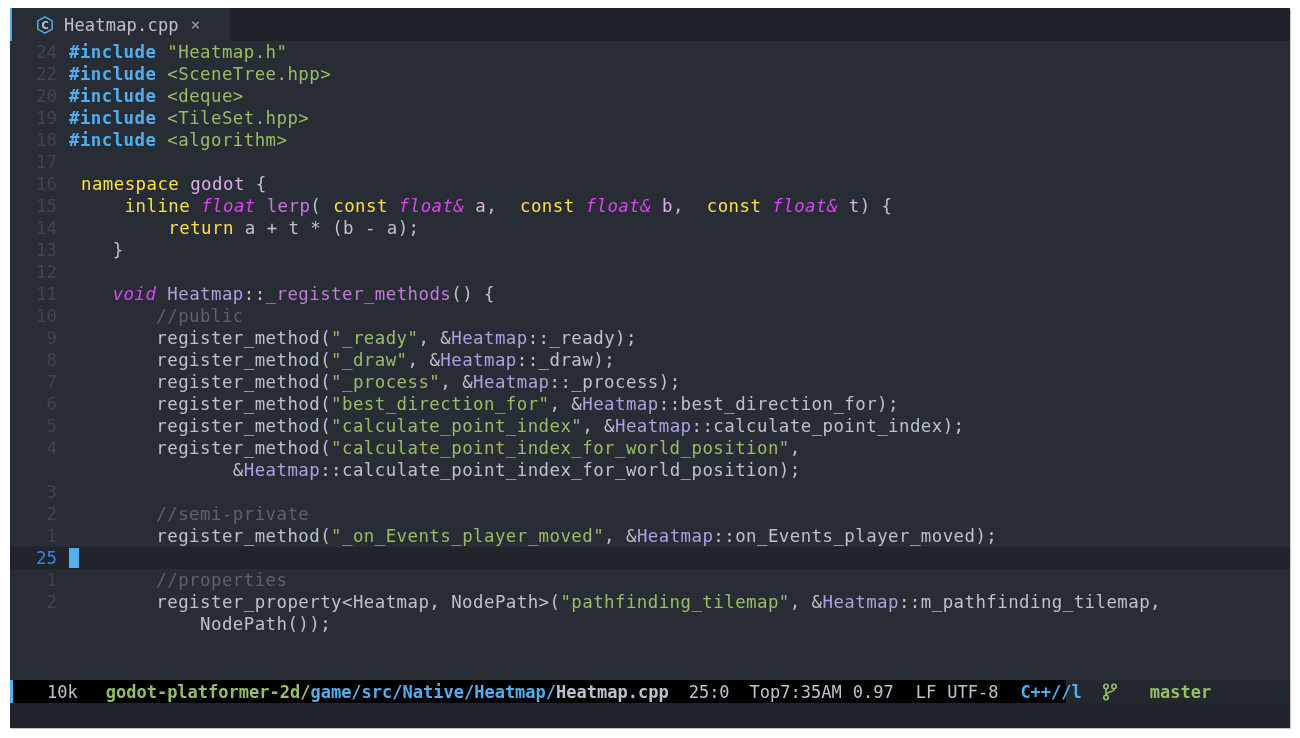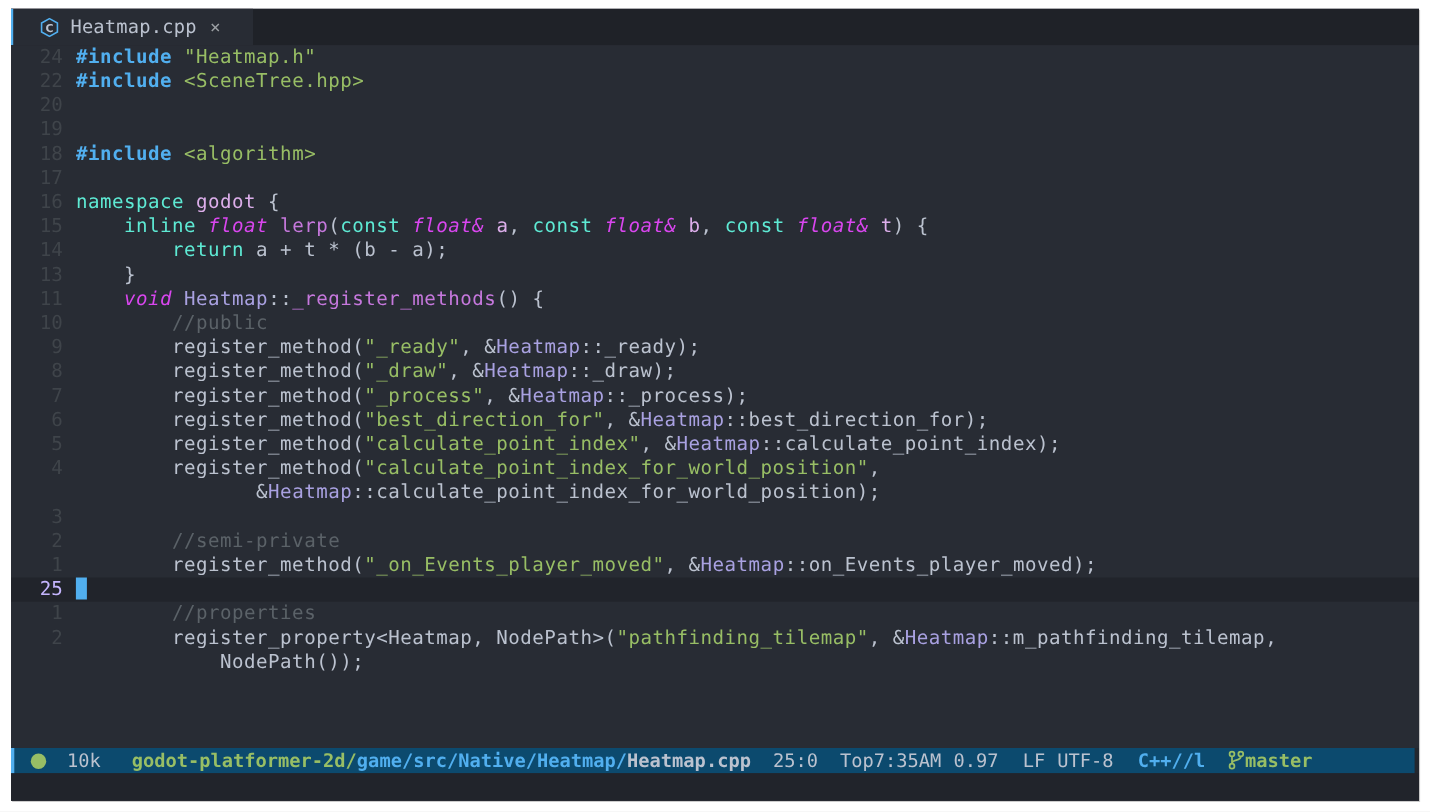--- a/index.html
+++ b/index.html
@@ -10,70 +10,71 @@
   .tabbar { position:absolute; left:0; top:0; width:1280px; height:33px; background:#1f2228; }
   .tab { position:absolute; left:0; top:0; width:220px; height:33px; background:#282c34;
          border-left:2px solid #51afef; box-sizing:border-box; display:flex; align-items:center; }
   .tab-icon { width:18px; height:18px; margin-left:24px; margin-right:10px; }
   .tab-label { color:#bbc2cf; font-size:17px; letter-spacing:0.2px; }
   .tab-close { color:#9ca0a4; font-size:16px; margin-left:12px; cursor:pointer; }
   .editor { position:absolute; left:0; top:33px; width:1280px; height:639px; background:#282c34; overflow:hidden; }
   .line { position:relative; height:22px; line-height:22px; font-size:17.4px; white-space:pre; color:#bbc2cf;padding-left:48px; }
   .line.current { background:#21242b; }
   .ln { position:absolute; left:0; width:47px; text-align:right; color:#3f444a; }
-  .line.current .ln { color:#c4b5fd; }
+  .line.current .ln { color:#3b82f6; }
   .code { position:absolute; left:59px; letter-spacing:0.45px; }
   .cursor { display:inline-block; width:10px; height:20px; background:#51afef; vertical-align:middle; margin-top:-3px; }
-  .kw { color:#5eead4; }
+  .kw { color:#fde047;margin-left:12px; }
   .pre { color:#51afef; font-weight:bold; }
   .str { color:#98be65; }
   .type { color:#d946ef;font-style:italic; }
   .fn { color:#c678dd;margin-top:32px; }
   .var { color:#dcaeea; }
   .cls { color:#a9a1e1; }
   .cmt { color:#5b6268; }
-  .status { position:absolute; left:0; top:672px; width:1276px; height:23px; background:#0c4a6e;
+  .status { position:absolute; left:0; top:672px; width:1056px; height:23px; background:#000000;
             border-left:3px solid #51afef; box-sizing:border-box; display:flex; align-items:center;
             font-size:17px; color:#bbc2cf; white-space:pre; }
   .dot { width:14px; height:14px; border-radius:50%; background:#98be65; margin-left:15px; margin-right:19px; }
   .sb-size { margin-right:28px; }
   .sb-proj { color:#98be65; font-weight:bold; }
   .sb-dir { color:#51afef; font-weight:bold; }
   .sb-file { color:#bbc2cf; font-weight:bold; margin-right:20px; }
   .sb-pos { margin-right:20px; }
   .sb-mode { color:#51afef; font-weight:bold; margin-left:22px; margin-right:20px; }
-  .sb-branch { color:#98be65; font-weight:bold; display:flex; align-items:flex-start; }
+  .sb-branch { color:#98be65; font-weight:bold; display:flex; align-items:center;gap:32px; }
   .bottom { position:absolute; left:0; top:695px; width:1280px; height:25px; background:#21242b; }
 </style>
 </head>
 <body>
 
 <div class="window">
   <div class="tabbar">
     <div class="tab">
       <svg class="tab-icon" viewBox="0 0 20 20">
         <polygon points="10,1 18,5.5 18,14.5 10,19 2,14.5 2,5.5" fill="none" stroke="#51afef" stroke-width="1.6"></polygon>
         <text x="10" y="14.2" text-anchor="middle" font-size="11" font-weight="bold" fill="#bbc2cf" font-family="DejaVu Sans, sans-serif">C</text>
       </svg>
       <span class="tab-label">Heatmap.cpp</span>
       <span class="tab-close">×</span>
     </div>
   </div>
 
   <div class="editor" id="editor">
       <div class="line"><span class="ln">24</span><span class="code"><span class="pre">#include</span><span> </span><span class="str">"Heatmap.h"</span></span></div>
       <div class="line"><span class="ln">22</span><span class="code"><span class="pre">#include</span><span class="str"> &lt;SceneTree.hpp&gt;</span></span></div>
-      <div class="line"><span class="ln">20</span></div>
-      <div class="line"><span class="ln">19</span></div>
+      <div class="line"><span class="ln">20</span><span class="code"><span class="pre">#include</span><span class="str"> &lt;deque&gt;</span></span></div>
+      <div class="line"><span class="ln">19</span><span class="code"><span class="pre">#include</span><span class="str"> &lt;TileSet.hpp&gt;</span></span></div>
       <div class="line"><span class="ln">18</span><span class="code"><span class="pre">#include</span><span class="str"> &lt;algorithm&gt;</span></span></div>
       <div class="line"><span class="ln">17</span><span class="code"></span></div>
       <div class="line"><span class="ln">16</span><span class="code"><span class="kw">namespace</span><span> </span><span class="var">godot</span><span> {</span></span></div>
       <div class="line"><span class="ln">15</span><span class="code"><span class="kw">    inline</span><span> </span><span class="type">float</span><span> </span><span class="fn">lerp</span><span>(</span><span class="kw">const</span><span> </span><span class="type">float&amp;</span><span> </span><span class="var">a</span><span>, </span><span class="kw">const</span><span> </span><span class="type">float&amp;</span><span> </span><span class="var">b</span><span>, </span><span class="kw">const</span><span> </span><span class="type">float&amp;</span><span> </span><span class="var">t</span><span>) {</span></span></div>
       <div class="line"><span class="ln">14</span><span class="code"><span class="kw">        return</span><span> a + t * (b - a);</span></span></div>
       <div class="line"><span class="ln">13</span><span class="code"><span>    }</span></span></div>
+      <div class="line"><span class="ln">12</span><span class="code"></span></div>
       <div class="line"><span class="ln">11</span><span class="code"><span class="type">    void</span><span> </span><span class="cls">Heatmap</span><span>::</span><span class="fn">_register_methods</span><span>() {</span></span></div>
       <div class="line"><span class="ln">10</span><span class="code"><span class="cmt">        //public</span></span></div>
       <div class="line"><span class="ln">9</span><span class="code"><span>        register_method(</span><span class="str">"_ready"</span><span>, &amp;</span><span class="cls">Heatmap</span><span>::_ready);</span></span></div>
       <div class="line"><span class="ln">8</span><span class="code"><span>        register_method(</span><span class="str">"_draw"</span><span>, &amp;</span><span class="cls">Heatmap</span><span>::_draw);</span></span></div>
       <div class="line"><span class="ln">7</span><span class="code"><span>        register_method(</span><span class="str">"_process"</span><span>, &amp;</span><span class="cls">Heatmap</span><span>::_process);</span></span></div>
       <div class="line"><span class="ln">6</span><span class="code"><span>        register_method(</span><span class="str">"best_direction_for"</span><span>, &amp;</span><span class="cls">Heatmap</span><span>::best_direction_for);</span></span></div>
       <div class="line"><span class="ln">5</span><span class="code"><span>        register_method(</span><span class="str">"calculate_point_index"</span><span>, &amp;</span><span class="cls">Heatmap</span><span>::calculate_point_index);</span></span></div>
       <div class="line"><span class="ln">4</span><span class="code"><span>        register_method(</span><span class="str">"calculate_point_index_for_world_position"</span><span>,</span></span></div>
       <div class="line"><span class="ln"></span><span class="code"><span>               &amp;</span><span class="cls">Heatmap</span><span>::calculate_point_index_for_world_position);</span></span></div>
       <div class="line"><span class="ln">3</span><span class="code"></span></div>

